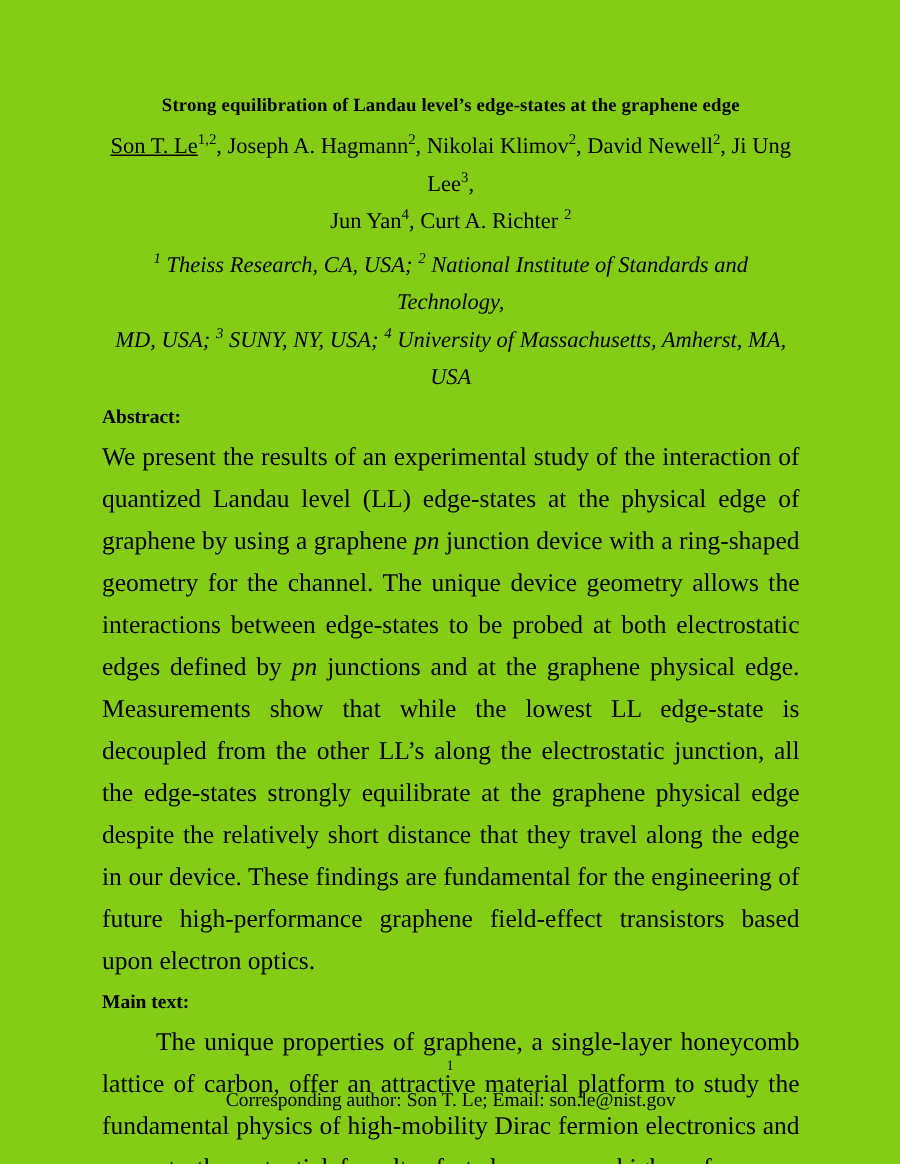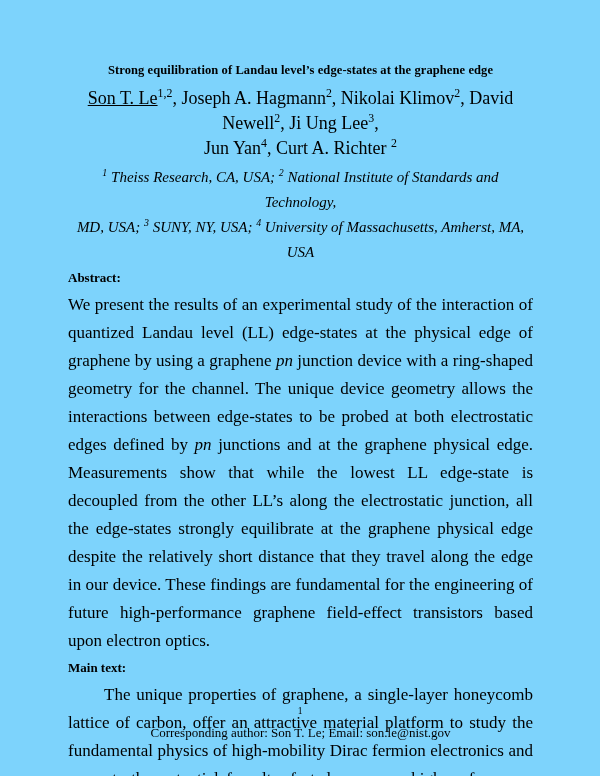--- a/index.html
+++ b/index.html
@@ -14,38 +14,38 @@
     font-family: "Liberation Serif", "DejaVu Serif", serif;
     color: #000000;
     overflow: hidden;
   }
   .page {
     position: absolute;
     left: 0;
     top: 0;
     width: 600px;
     height: 776px;
-    background: #7dd3fc;
+    background: #84cc16;
   }
   .content {
     position: absolute;
     left: 68px;
     top: 60px;
     width: 465px;
   }
   .title {
     font-size: 12.5px;
     font-weight: bold;
     text-align: center;
     line-height: 20px;
     letter-spacing: 0.1px;
     margin: 0 0 6px 0;
   }
   .authors {
-    font-size: 18px;
+    font-size: 15px;
     text-align: center;
     line-height: 25px;
     margin: 4px;
   }
   .authors .lead {
     text-decoration: underline;
   }
   sup {
     font-size: 0.66em;
     vertical-align: super;

